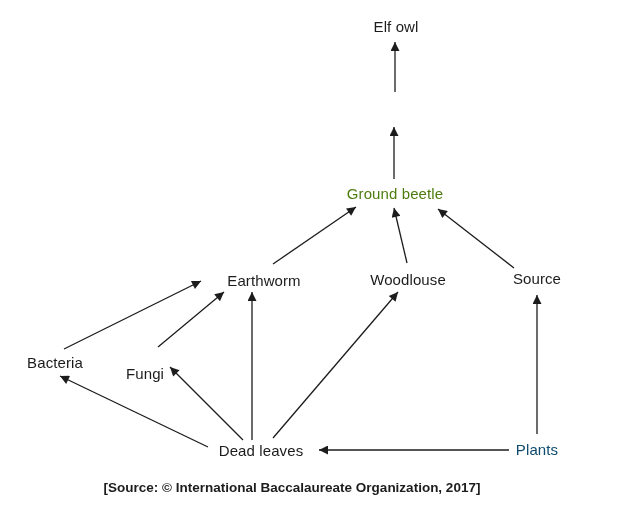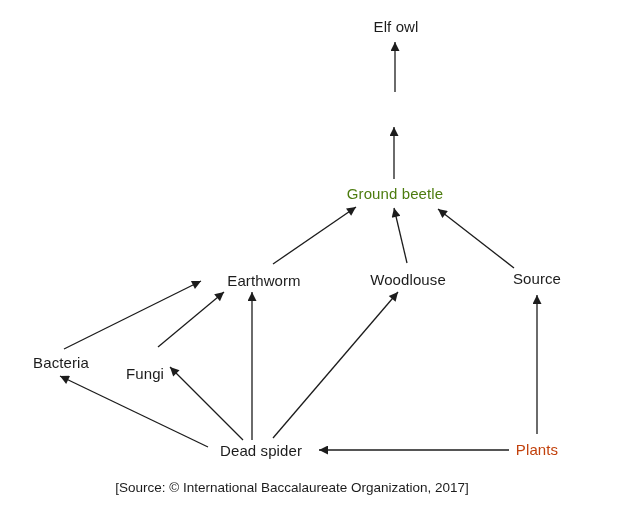--- a/index.html
+++ b/index.html
@@ -30,20 +30,21 @@
     line-height: 1.1;
     color: #1c1c1c;
     letter-spacing: 0.1px;
   }
   .caption {
     position: absolute;
     transform: translate(-50%, -50%);
     white-space: nowrap;
     font-size: 13.5px;
     color: #1c1c1c;
+    font-weight: bold;
   }
 </style>
 </head>
 <body>
 
 <div class="canvas">
 
   <svg class="edge-layer" id="edge-layer" width="625" height="509" viewBox="0 0 625 509" xmlns="http://www.w3.org/2000/svg">
     <defs>
       <marker id="arrowhead" viewBox="0 0 10 10" refX="10" refY="5" markerWidth="11" markerHeight="9" markerUnits="userSpaceOnUse" orient="auto">
@@ -63,20 +64,20 @@
       <line x1="208" y1="447" x2="60" y2="376" stroke="#1c1c1c" stroke-width="1.3" marker-end="url(#arrowhead)"></line>
       <line x1="537" y1="434" x2="537" y2="295" stroke="#1c1c1c" stroke-width="1.3" marker-end="url(#arrowhead)"></line>
       <line x1="509" y1="450" x2="319" y2="450" stroke="#1c1c1c" stroke-width="1.3" marker-end="url(#arrowhead)"></line>
     </svg>
 
   <div class="node-label" style="left: 396px; top: 27px; color: rgb(28, 28, 28);">Elf owl</div>
   <div class="node-label" style="left: 395px; top: 194px; color: #4d7c0f;">Ground beetle</div>
   <div class="node-label" style="left: 264px; top: 281px; color: rgb(28, 28, 28);">Earthworm</div>
   <div class="node-label" style="left: 408px; top: 280px; color: rgb(28, 28, 28);">Woodlouse</div>
   <div class="node-label" style="left: 537px; top: 279px; color: rgb(28, 28, 28);">Source</div>
-  <div class="node-label" style="left: 55px; top: 363px; color: rgb(28, 28, 28); margin-left: 6px;">Bacteria</div>
+  <div class="node-label" style="left: 55px; top: 363px; color: rgb(28, 28, 28);">Bacteria</div>
   <div class="node-label" style="left: 145px; top: 374px; color: rgb(28, 28, 28);">Fungi</div>
-  <div class="node-label" style="left: 261px; top: 451px; color: rgb(28, 28, 28);">Dead spider</div>
-  <div class="node-label" style="left: 537px; top: 450px; color: #c2410c;">Plants</div>
+  <div class="node-label" style="left: 261px; top: 451px; color: rgb(28, 28, 28);">Dead leaves</div>
+  <div class="node-label" style="left: 537px; top: 450px; color: #0c4a6e;">Plants</div>
 
   <div class="caption" style="left: 292px; top: 487px;">[Source: © International Baccalaureate Organization, 2017]</div>
 
 </div>
 
 </body></html>

